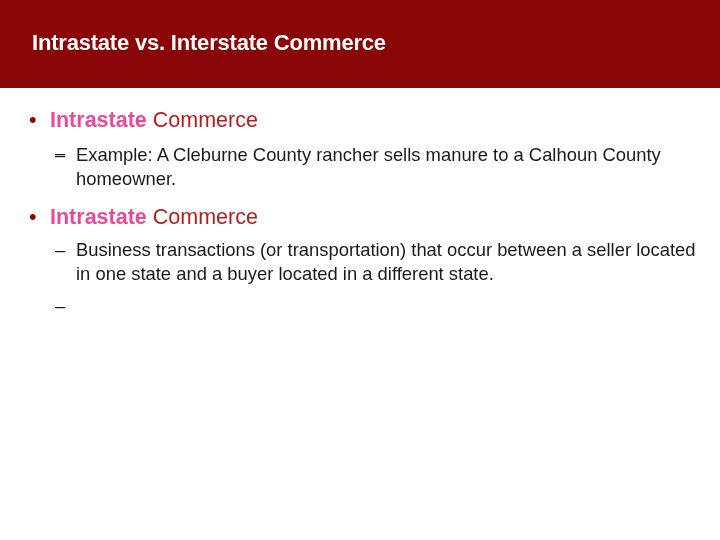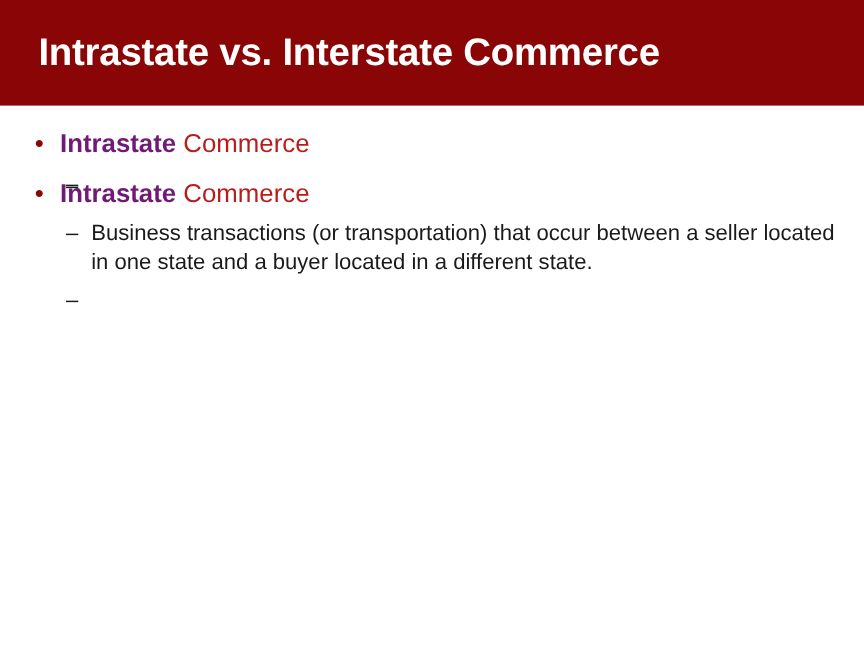--- a/index.html
+++ b/index.html
@@ -32,21 +32,21 @@
   }
   .title-text {
     position: absolute;
     left: 32px;
     top: 0;
     right: 14px;
     height: 88px;
     line-height: 86px;
     color: #ffffff;
     font-family: "Liberation Sans", sans-serif;
-    font-size: 32px;
+    font-size: 22px;
     font-weight: bold;
     letter-spacing: -0.2px;
     white-space: nowrap;
   }
 
   
   .body-area {
     position: absolute;
     left: 0;
     top: 88px;
@@ -66,21 +66,21 @@
   }
   .level1 .l1-bullet {
     position: absolute;
     left: 29px;
     top: 0;
     color: #8a0505;
     font-size: 21.5px;
     line-height: 28px;
   }
   .kw {
-    color: #701a75;
+    color: #ec4899;
     font-weight: bold;
   }
   .rest {
     color: #b91c1c;
     font-weight: normal;
   }
 
   .level2 {
     position: relative;
     padding-left: 76px;
@@ -123,20 +123,21 @@
       <span class="l1-bullet">•</span>
       <span class="kw">Intrastate</span><span class="rest"> Commerce</span>
     </div>
 
     <div class="level2">
       <span class="l2-dash">–</span>
     </div>
 
     <div class="level2 gap-after">
       <span class="l2-dash">–</span>
+      <span class="l2-text">Example: A Cleburne County rancher sells manure to a Calhoun County homeowner.</span>
     </div>
 
     <div class="level1 block-gap">
       <span class="l1-bullet">•</span>
       <span class="kw">Intrastate</span><span class="rest"> Commerce</span>
     </div>
 
     <div class="level2">
       <span class="l2-dash">–</span>
       <span class="l2-text">Business transactions (or transportation) that occur between a seller located in one state and a buyer located in a different state.</span>

